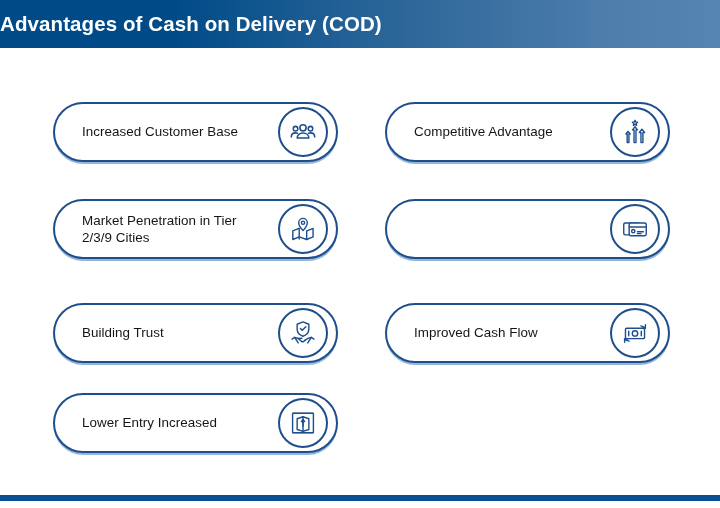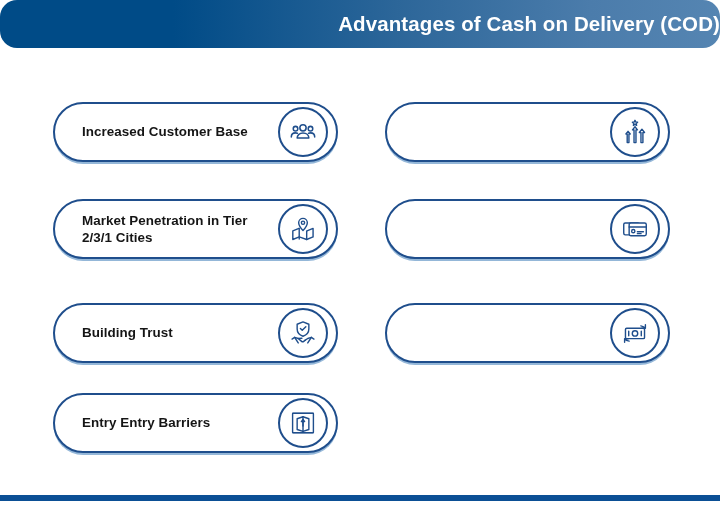--- a/index.html
+++ b/index.html
@@ -18,22 +18,21 @@
   
   .header {
     position: absolute;
     left: 0;
     top: 0;
     width: 720px;
     height: 48px;
     background: linear-gradient(to right, #004B87 0%, #004B87 24%, #2C6699 55%, #4B7CAB 82%, #5585B2 100%);
     display: flex;
     align-items: center;
-    justify-content: flex-end;
-    border-radius: 17px;
+    justify-content: flex-start;
   }
   .header-title {
     color: #ffffff;
     font-size: 20.5px;
     font-weight: bold;
     letter-spacing: 0.1px;
     white-space: nowrap;
   }
 
   
@@ -61,21 +60,21 @@
   .card.col-right { left: 385px; width: 285px; }
   .card.row-1 { top: 54px; }
   .card.row-2 { top: 151px; }
   .card.row-3 { top: 255px; }
   .card.row-4 { top: 345px; }
 
   .card-label {
     padding-left: 27px;
     padding-right: 8px;
     font-size: 13.4px;
-    font-weight: 700;
+    font-weight: 400;
     color: #151515;
     line-height: 17.5px;
     letter-spacing: 0.05px;
     white-space: pre-line;
     flex: 1;
   }
 
   
   .icon-badge {
     position: absolute;
@@ -126,21 +125,21 @@
         <circle cx="5.1" cy="8.9" r="2.1"></circle>
         <path d="M1.2 16.6c0-2.3 1.7-3.8 3.9-3.8 .6 0 1.2 .1 1.7 .3"></path>
         <circle cx="18.9" cy="8.9" r="2.1"></circle>
         <path d="M22.8 16.6c0-2.3-1.7-3.8-3.9-3.8-.6 0-1.2 .1-1.7 .3"></path>
       </svg>
     </div>
   </div>
 
   <div class="card col-left row-2">
     <div class="card-label">Market Penetration in Tier
-2/3/1 Cities</div>
+2/3/9 Cities</div>
     <div class="icon-badge">
       <svg viewBox="0 0 24 24" fill="none" stroke="#1F4E8C" stroke-width="1.3" stroke-linecap="round" stroke-linejoin="round">
         <path d="M12 2.2c-2.2 0-4 1.8-4 4 0 3 4 7.2 4 7.2s4-4.2 4-7.2c0-2.2-1.8-4-4-4z"></path>
         <circle cx="12" cy="6.2" r="1.5"></circle>
         <path d="M8.3 11.4 2.6 13.8v7.9l5.9-2.4 6.9 2.4 5.9-2.4v-7.9l-5.6 2.3"></path>
         <path d="M8.5 11.6v9.7M15.4 14.1v7.6"></path>
       </svg>
     </div>
   </div>
 
@@ -152,34 +151,35 @@
         <path d="M9.6 7.8l1.7 1.7 3.3-3.3"></path>
         <path d="M1.9 17.6l2.4-1.6 3.3 1.1 3.4-.2"></path>
         <path d="M22.1 17.6l-2.4-1.6-3.3 1.1-2.3 1.5"></path>
         <path d="M7.6 17.1l3.1 2.6c.6 .5 1.4 .5 2 0l1.4-1.1"></path>
         <path d="M4.3 16l3.3 5.2M19.7 16l-3.3 5.2"></path>
       </svg>
     </div>
   </div>
 
   <div class="card col-left row-4">
-    <div class="card-label">Entry Entry Barriers</div>
+    <div class="card-label">Lower Entry Increased</div>
     <div class="icon-badge">
       <svg viewBox="0 0 24 24" fill="none" stroke="#1F4E8C" stroke-width="1.3" stroke-linecap="round" stroke-linejoin="round">
         <rect x="2.4" y="3" width="19.2" height="18" rx="0.6"></rect>
         <path d="M2.4 3.1h19.2M2.4 20.9h19.2"></path>
         <path d="M12 6.2 6.6 8.1v9.9L12 19.8V6.2z"></path>
         <path d="M12 6.2l5.4 1.9v9.9L12 19.8"></path>
         <path d="M12 8.6l-1.5 2.1h3z"></path>
         <path d="M12 11.4v3.4"></path>
       </svg>
     </div>
   </div>
 
   <div class="card col-right row-1">
+    <div class="card-label">Competitive Advantage</div>
     <div class="icon-badge">
       <svg viewBox="0 0 24 24" fill="none" stroke="#1F4E8C" stroke-width="1.3" stroke-linecap="round" stroke-linejoin="round">
         <path d="M12 1.2l.7 1.6 1.7.2-1.3 1.2.4 1.7-1.5-.9-1.5.9.4-1.7-1.3-1.2 1.7-.2z"></path>
         <path d="M12 7.1 9.7 10h1.4v11.8h1.8V10h1.4z"></path>
         <path d="M5.6 11.4 3.6 13.9h1.2v7.9h1.6v-7.9h1.2z"></path>
         <path d="M18.4 9.4 16 12.4h1.5v9.4h1.8v-9.4h1.5z"></path>
       </svg>
     </div>
   </div>
 
@@ -189,20 +189,21 @@
         <rect x="1.6" y="6.4" width="14.4" height="11" rx="1.4"></rect>
         <rect x="6.6" y="6.4" width="15.8" height="11.8" rx="1.5" fill="#ffffff"></rect>
         <path d="M6.6 10.1h15.8"></path>
         <circle cx="10.4" cy="14" r="1.5"></circle>
         <path d="M14.2 14.6h5.6M14.2 16.3h3.4"></path>
       </svg>
     </div>
   </div>
 
   <div class="card col-right row-3">
+    <div class="card-label">Improved Cash Flow</div>
     <div class="icon-badge">
       <svg viewBox="0 0 24 24" fill="none" stroke="#1F4E8C" stroke-width="1.3" stroke-linecap="round" stroke-linejoin="round">
         <rect x="3.2" y="7.6" width="17.6" height="9.6" rx="1.1"></rect>
         <circle cx="12" cy="12.4" r="2.5"></circle>
         <path d="M6.2 10.3v4.2M17.8 10.3v4.2"></path>
         <path d="M17.4 5.4c1.8 .3 3.2 1 4.2 2.2M21.6 4.3v3.3h-3.3"></path>
         <path d="M6.6 19.5c-1.8-.3-3.2-1-4.2-2.2M2.4 20.6v-3.3h3.3"></path>
       </svg>
     </div>
   </div>

